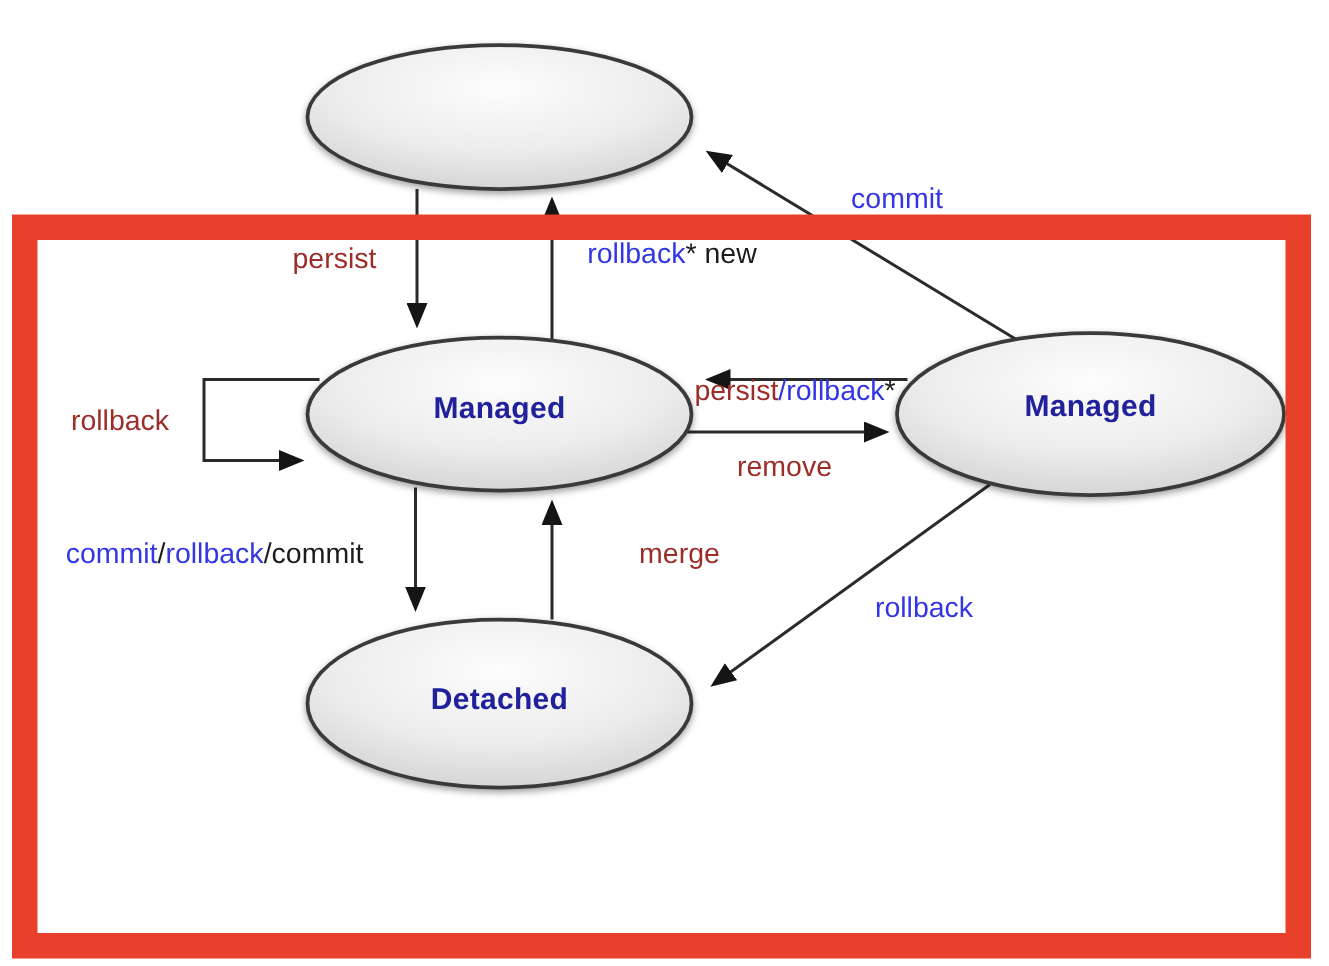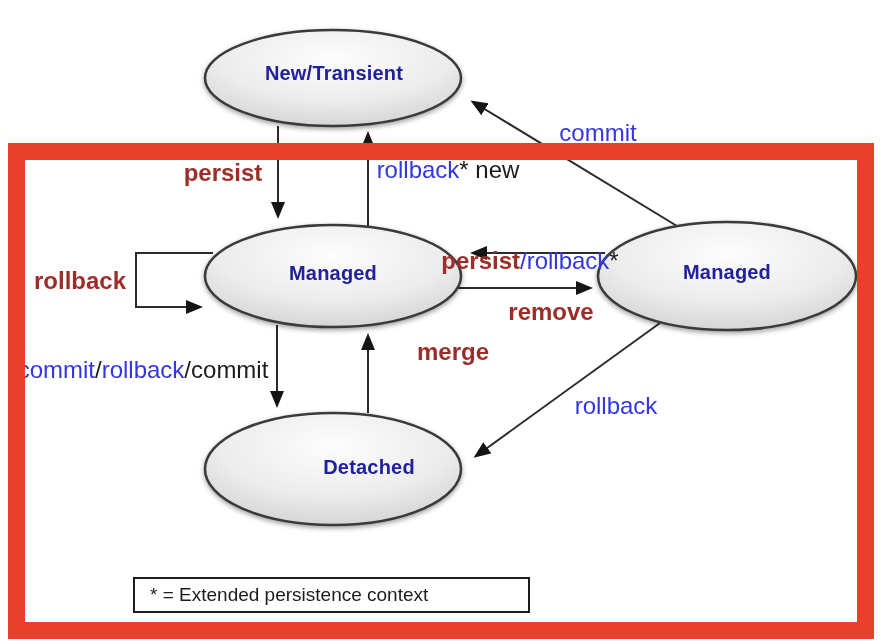--- a/index.html
+++ b/index.html
@@ -20,26 +20,26 @@
     font-size: 20px;
     font-weight: bold;
     color: var(--state_navy, #20219b);
     white-space: nowrap;
     letter-spacing: 0.2px;
   }
   .edge-label {
     position: absolute;
     transform: translate(-50%, -50%);
     z-index: 2;
-    font-size: 24px;
+    font-size: 19px;
     white-space: nowrap;
     line-height: 1;
   }
   .edge-label span { white-space: pre; }
-  .c-red   { color: var(--action_red, #9c2d28); font-weight: bold; }
+  .c-red   { color: var(--action_red, #9c2d28); }
   .c-blue  { color: var(--action_blue, #3336e3); }
   .c-black { color: var(--text_black, #1c1c1c); }
 
   .legend-box {
     position: absolute;
     left: 133px; top: 577px;
     width: 397px; height: 36px;
     border: 2.5px solid #1d1d1d;
     background: #ffffff;
     z-index: 2;
@@ -91,60 +91,56 @@
     </g>
 
     <g fill="url(#ellipseGrad)" stroke="#3a3a3a" stroke-width="2.5" style="filter: drop-shadow(0px 2.5px 2.5px rgba(0,0,0,0.38));">
       <ellipse cx="333" cy="78" rx="128" ry="48"></ellipse>
       <ellipse cx="333" cy="276" rx="128" ry="51"></ellipse>
       <ellipse cx="727" cy="276" rx="129" ry="54"></ellipse>
       <ellipse cx="333" cy="469" rx="128" ry="56"></ellipse>
     </g>
   </svg>
 
-  <div class="state-label" style="left:334px; top:73px;">New/Transient</div>
   <div class="state-label" style="left:333px; top:273px;">Managed</div>
   <div class="state-label" style="left:727px; top:272px;">Managed</div>
-  <div class="state-label" style="left:333px; top:467px;margin-left:36px;">Detached</div>
+  <div class="state-label" style="left:333px; top:467px;">Detached</div>
 
   <div class="edge-label" style="left:223px; top:173px;">
     <span class="c-red">persist</span>
   </div>
 
   <div class="edge-label" style="left:448px; top:170px;">
     <span class="c-blue">rollback</span><span class="c-black">* new</span>
   </div>
 
   <div class="edge-label" style="left:598px; top:133px;">
     <span class="c-blue">commit</span>
   </div>
 
   <div class="edge-label" style="left:530px; top:220px;margin-top:41px;">
     <span class="c-red">persist</span><span class="c-blue">/rollback</span><span class="c-black">*</span>
   </div>
 
-  <div class="edge-label" style="left:523px; top:312px;margin-left:28px;">
+  <div class="edge-label" style="left:523px; top:312px;">
     <span class="c-red">remove</span>
   </div>
 
   <div class="edge-label" style="left:80px; top:281px;">
     <span class="c-red">rollback</span>
   </div>
 
   <div class="edge-label" style="left:143px; top:370px;">
     <span class="c-blue">commit</span><span class="c-black">/</span><span class="c-blue">rollback</span><span class="c-black">/commit</span>
   </div>
 
-  <div class="edge-label" style="left:453px; top:352px;">
+  <div class="edge-label" style="left:453px; top:370px;">
     <span class="c-red">merge</span>
   </div>
 
   <div class="edge-label" style="left:616px; top:406px;">
     <span class="c-blue">rollback</span>
   </div>
 
-  <div class="legend-box">
-    <span>*  = Extended persistence context</span>
-  </div>
 
   <div class="highlight-frame"></div>
 
 </div>
 
 </body></html>

